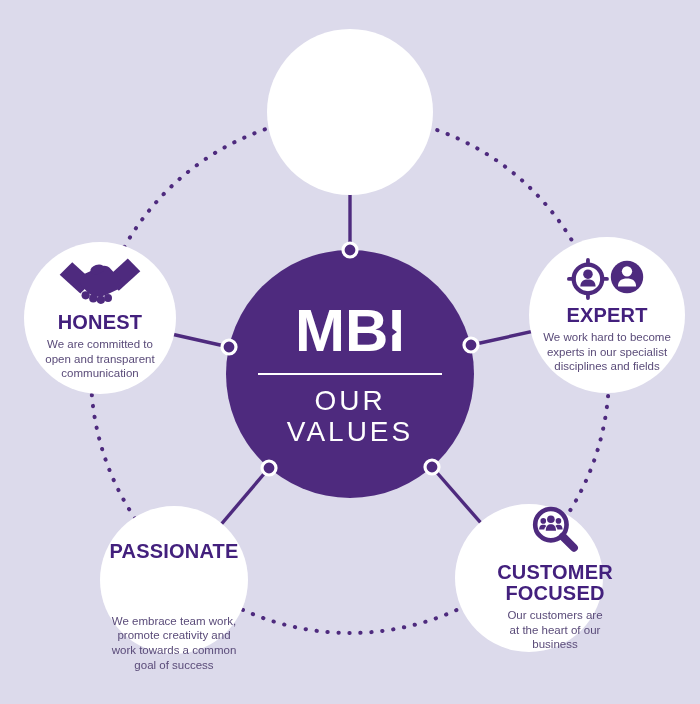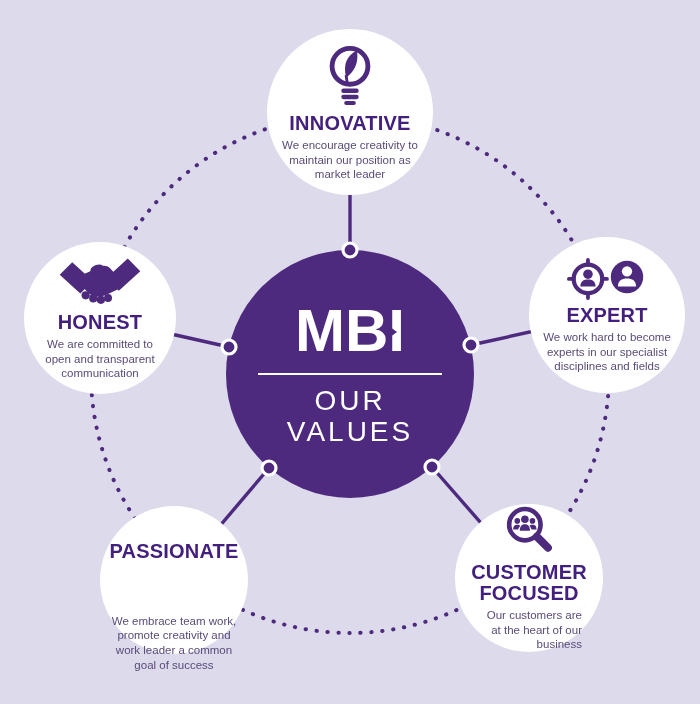--- a/index.html
+++ b/index.html
@@ -26,27 +26,27 @@
 
   
   .value-label { color:#43207d; font-weight:bold; font-size:20px; line-height:1.05;
                  letter-spacing:0.2px; margin-top:5px; }
   .value-desc  { color:#5a4b79; font-size:11.5px; line-height:1.28; margin-top:4px; }
 
   .v-innovative { left:267px; top:29px;  width:166px; height:166px; }
   .v-honest     { left:24px;  top:242px; width:152px; height:152px; }
   .v-expert     { left:529px; top:237px; width:156px; height:156px; }
   .v-passionate { left:100px; top:506px; width:148px; height:148px;gap:48px; }
-  .v-customer   { left:455px; top:504px; width:148px; height:148px; }
+  .v-customer   { left:481px; top:504px; width:148px; height:148px; }
 
   .v-innovative .value-desc { max-width:142px; }
   .v-honest     .value-desc { max-width:126px; }
   .v-expert     .value-desc { max-width:142px; }
   .v-passionate .value-desc { max-width:128px; }
-  .v-customer   .value-desc { max-width:106px;text-align:right; }
+  .v-customer   .value-desc { max-width:106px; }
   .v-customer   .value-label { max-width:140px; }
 
   .icon { display:block; }
 </style>
 </head>
 <body>
 
 <div class="canvas">
 
   <svg class="diagram-svg" width="700" height="704" viewBox="0 0 700 704">
@@ -80,32 +80,20 @@
 
   <div class="overlay center-content">
     <div class="logo">
       <span>MB</span>
         <span class="logo-i"><span>I</span><span class="logo-chevron"></span></span>
     </div>
     <div class="divider"></div>
     <div class="subtitle">OUR VALUES</div>
   </div>
 
-  <div class="overlay v-innovative">
-    <svg class="icon" width="62" height="66" viewBox="0 0 64 68">
-      <circle cx="32" cy="25" r="18.5" fill="none" stroke="#4e2a7e" stroke-width="5"></circle>
-      <path d="M39,9 C29,13.5 24.5,23 28,36.5 C36.5,31 41.5,20.5 39,9 Z" fill="#4e2a7e"></path>
-      <path d="M28,34 C28.5,38.5 29.2,41.5 29.2,44" fill="none" stroke="#4e2a7e" stroke-width="3"></path>
-      <rect x="23" y="48" width="18" height="4.6" rx="2.2" fill="#4e2a7e"></rect>
-      <rect x="23" y="54.4" width="18" height="4.6" rx="2.2" fill="#4e2a7e"></rect>
-      <rect x="26" y="60.8" width="12" height="4.2" rx="2.1" fill="#4e2a7e"></rect>
-    </svg>
-    <div class="value-label">INNOVATIVE</div>
-    <div class="value-desc">We encourage creativity to maintain our position as market leader</div>
-  </div>
 
   <div class="overlay v-honest">
     <svg class="icon" width="86" height="52" viewBox="0 0 96 56">
       <g fill="#4e2a7e">
         <polygon points="3,21 17,7 40,28 26,42"></polygon>
         <polygon points="93,17 79,3 55,25 69,39"></polygon>
         <path d="M31,20 L48,12 C52.5,10 57,11 60,14.5 L72,28 C74.5,31 73.5,35 70,36.5 L54,44 C47.5,46.5 40,46 35,41.5 L27.5,33.5 C24.5,29.5 26.5,22.5 31,20 Z"></path>
         <ellipse cx="45" cy="15" rx="8" ry="5.2" transform="rotate(-18 45 15)"></ellipse>
         <circle cx="32" cy="44" r="4.6"></circle>
         <circle cx="40.5" cy="47.5" r="4.6"></circle>
@@ -139,21 +127,21 @@
     <div class="value-label">EXPERT</div>
     <div class="value-desc">We work hard to become experts in our specialist disciplines and fields</div>
   </div>
 
   <div class="overlay v-passionate">
     <svg class="icon" width="52" height="56" viewBox="0 0 56 60">
       <path d="M30,2 C16.5,2 7.5,11.5 7.5,23.5 C7.5,27.5 5.5,30.5 3.5,33.5 C2.2,35.2 2.8,36.8 5,36.8 L8,36.8 L8,44.5 C8,48.5 10.8,50.8 14.8,50.8 L17.5,50.8 L17.5,59 L38.5,59 L38.5,49.5 C46.5,44.5 51.5,36.5 51.5,26 C51.5,11.8 43,2 30,2 Z" fill="#4e2a7e"></path>
       <path d="M30.5,32 C27,27.5 18.5,24.5 18.5,17.8 C18.5,13.6 21.6,11 25.2,11 C27.4,11 29.7,12.6 30.5,14.4 C31.3,12.6 33.6,11 35.8,11 C39.4,11 42.5,13.6 42.5,17.8 C42.5,24.5 34,27.5 30.5,32 Z" fill="#ffffff"></path>
     </svg>
     <div class="value-label">PASSIONATE</div>
-    <div class="value-desc">We embrace team work, promote creativity and work leader a common goal of success</div>
+    <div class="value-desc">We embrace team work, promote creativity and work towards a common goal of success</div>
   </div>
 
   <div class="overlay v-customer">
     <svg class="icon" width="58" height="58" viewBox="0 0 64 64">
       <circle cx="27" cy="25" r="19" fill="none" stroke="#4e2a7e" stroke-width="5.6"></circle>
       <line x1="41.5" y1="39.5" x2="55" y2="53" stroke="#4e2a7e" stroke-width="9.5" stroke-linecap="round"></line>
       <g fill="#4e2a7e">
         <circle cx="27" cy="18.5" r="4.6"></circle>
         <path d="M20.8,32.5 C20.8,26.5 23.5,24.4 27,24.4 C30.5,24.4 33.2,26.5 33.2,32.5 Z"></path>
         <circle cx="17.8" cy="20.5" r="3.4"></circle>

